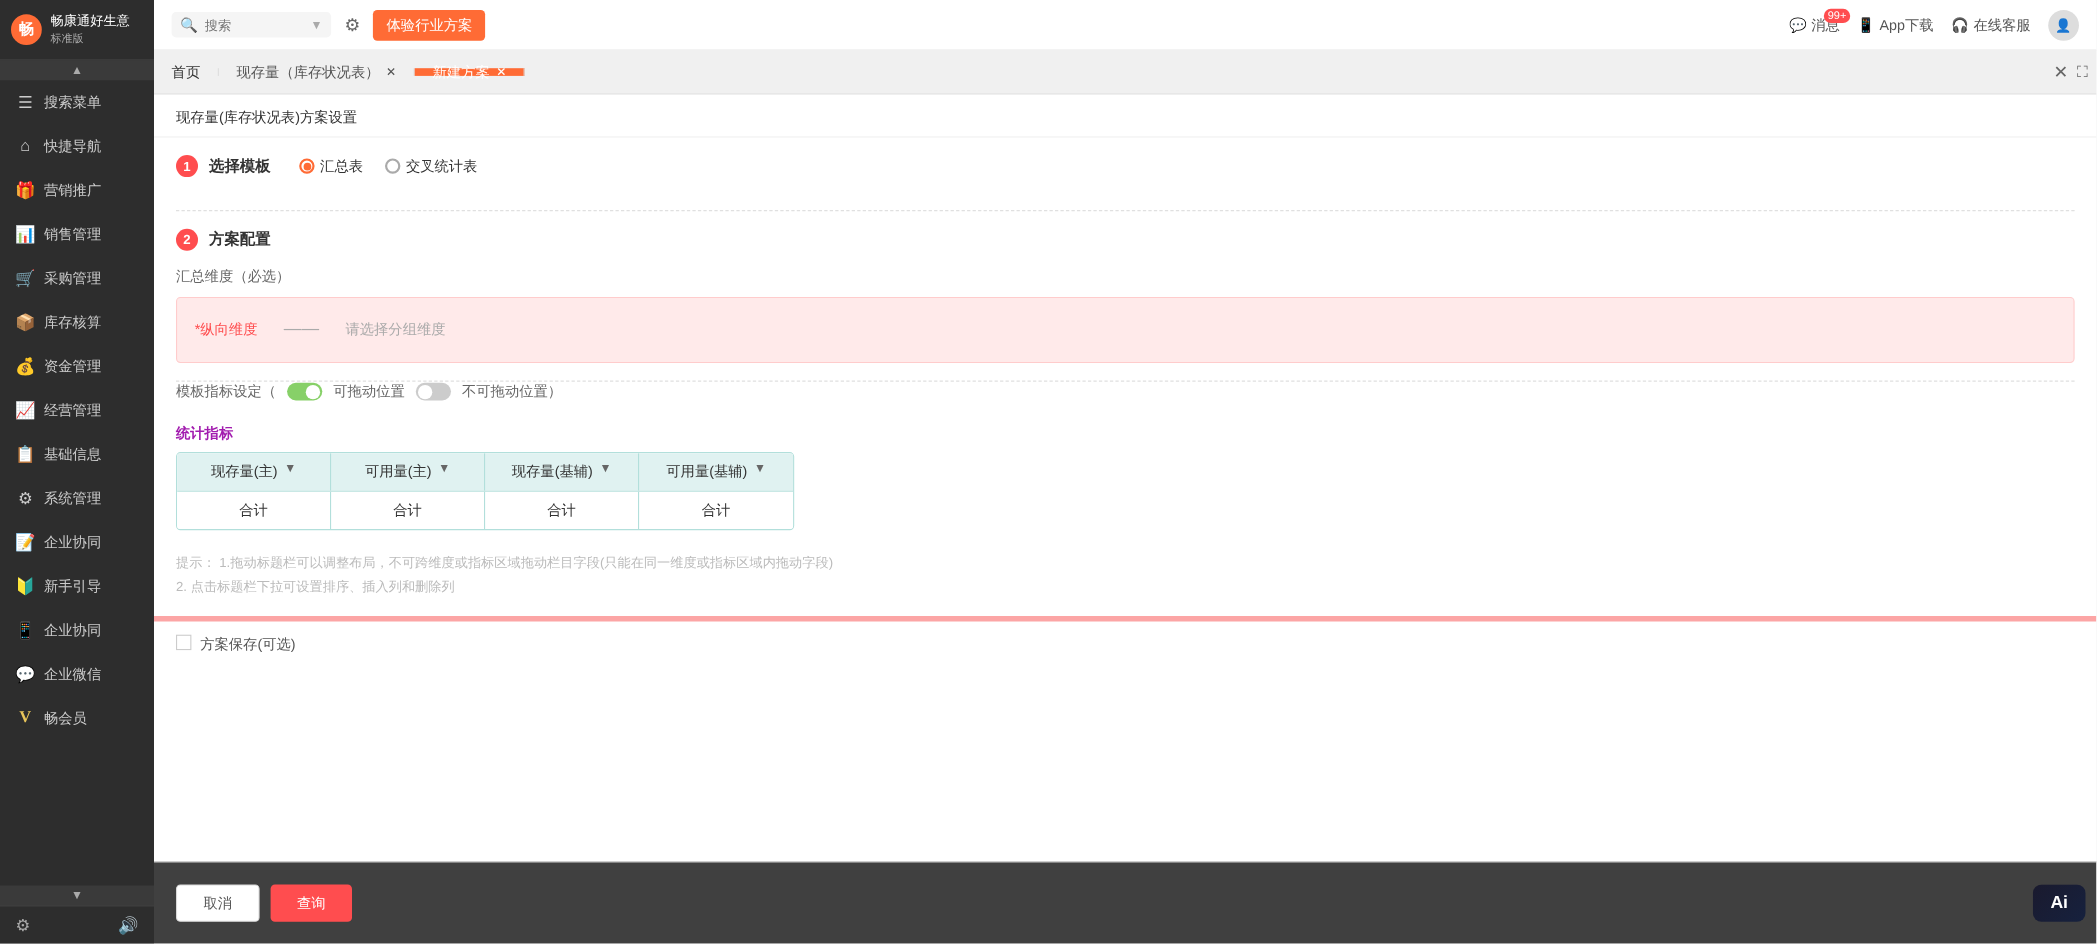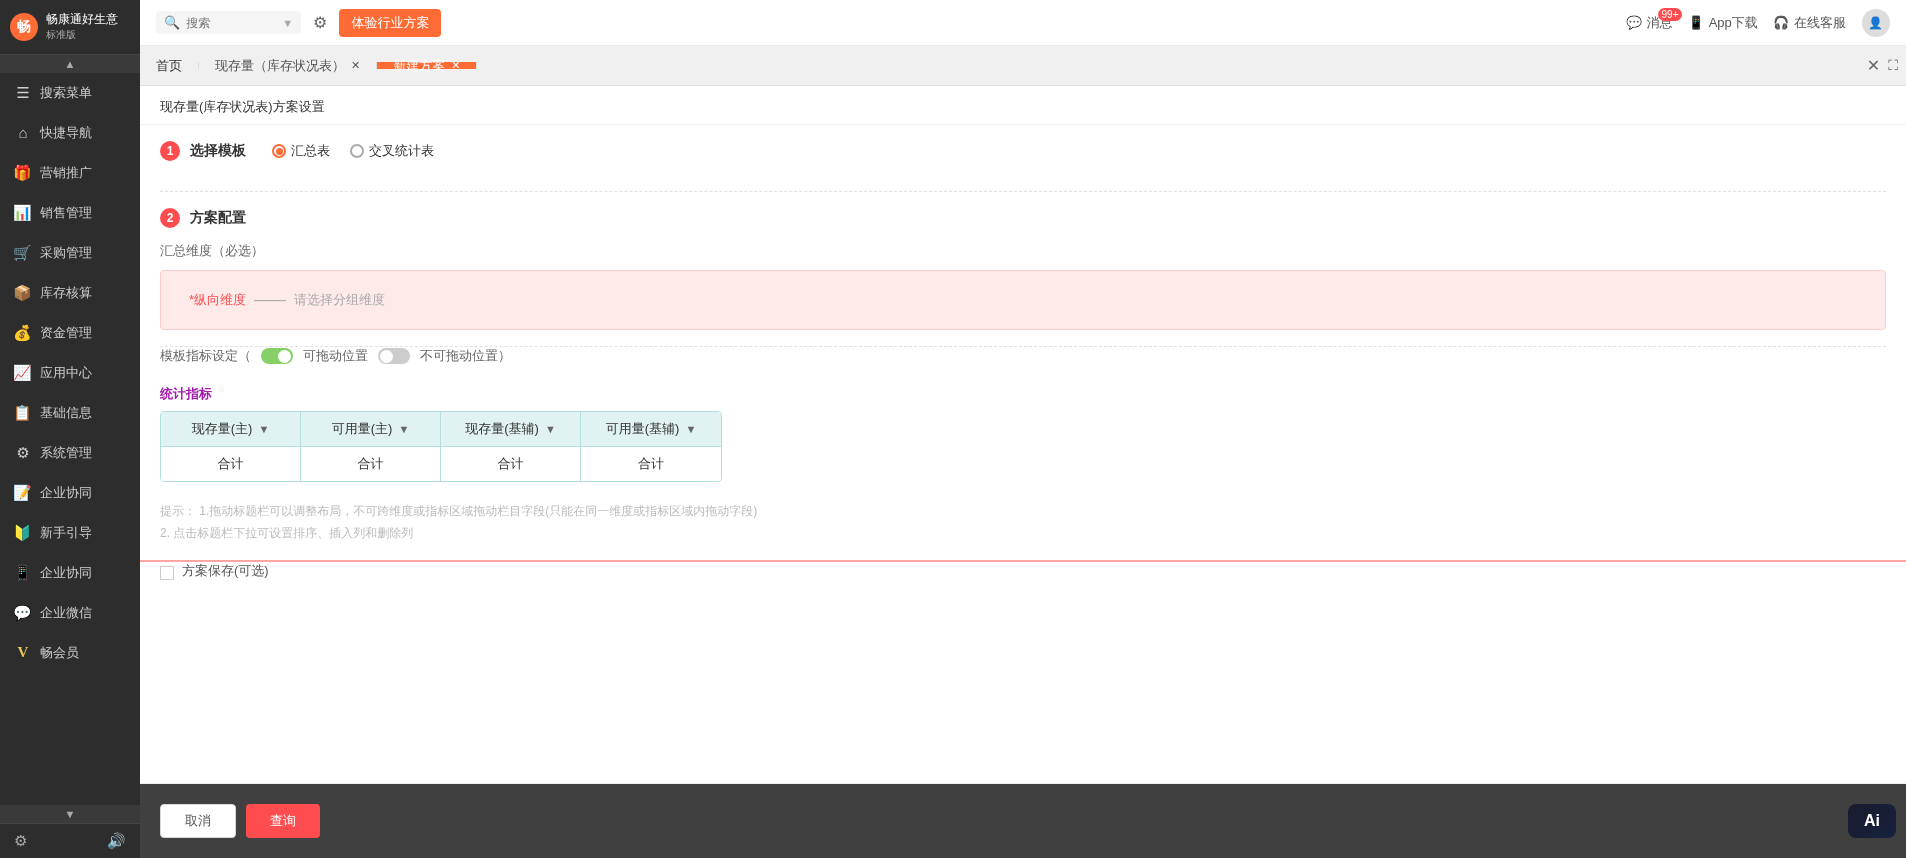--- a/index.html
+++ b/index.html
@@ -185,22 +185,22 @@
 
     
     .config-section { padding: 16px 20px; }
     .config-label { font-size: 13px; color: #666; margin-bottom: 10px; }
 
     
     .dimension-area {
       background: #ffeaea;
       border: 1px solid #ffcccc;
       border-radius: 4px;
-      padding: 20px 28px;
-      display: flex; align-items: center;  text-align: center;
+      padding: 20px 16px;
+      display: flex; align-items: center; gap: 16px; text-align: center;
     }
     .dimension-required { color: #ff4d4f; font-size: 13px; }
     .dimension-placeholder { color: #aaa; font-size: 13px; }
 
     
     .indicator-settings { padding: 0 20px 10px; }
     .indicator-label-row { display: flex; align-items: center; gap: 10px; font-size: 13px; color: #666; margin-bottom: 10px; }
     .indicator-toggle {
       width: 32px; height: 16px; border-radius: 8px;
       background: #87d068; position: relative; cursor: pointer;
@@ -230,21 +230,21 @@
       border-radius: 4px;
       overflow: hidden;
       display: inline-block;
     }
     .stats-table-header {
       display: flex;
       background: #e0f2f1;
     }
     .stats-col-header {
       width: 140px; padding: 8px 12px;
-      display: flex; align-items: center; justify-content: center;
+      display: flex; align-items: flex-start; justify-content: center;
       gap: 6px;
       border-right: 1px solid #b2dfdb;
       font-size: 13px; color: #333;
     }
     .stats-col-header:last-child { border-right: none; }
     .stats-dropdown { color: #666; cursor: pointer; font-size: 11px; }
     .stats-table-row {
       display: flex;
       border-top: 1px solid #b2dfdb;
       background: #fff;
@@ -256,23 +256,23 @@
       font-size: 13px; color: #333;
     }
     .stats-cell:last-child { border-right: none; }
 
     
     .tips-section { padding: 16px 20px; }
     .tips-text { font-size: 12px; color: #bbb; line-height: 1.8; }
 
     
     .bottom-bar {
-      padding: 0 20px;
-      display: flex; align-items: flex-end;
-      border-top: 2px solid #fca5a5;
+      padding: 12px 20px;
+      display: flex; align-items: flex-start;
+      border-top: 5px solid #fca5a5;
       background: #fff;
       gap: 8px;
     }
     .save-checkbox {
       width: 14px; height: 14px; border: 1px solid #ccc;
       background: #fff; cursor: pointer; flex-shrink: 0;
     }
     .save-label { font-size: 13px; color: #555; }
 
     
@@ -341,21 +341,21 @@
     <div class="sidebar-item">
       <div class="sidebar-item-icon">📦</div>
       <span>库存核算</span>
     </div>
     <div class="sidebar-item">
       <div class="sidebar-item-icon">💰</div>
       <span>资金管理</span>
     </div>
     <div class="sidebar-item">
       <div class="sidebar-item-icon">📈</div>
-      <span>应用中心</span>
+      <span>经营管理</span>
     </div>
     <div class="sidebar-item">
       <div class="sidebar-item-icon">📋</div>
       <span>基础信息</span>
     </div>
     <div class="sidebar-item">
       <div class="sidebar-item-icon">⚙</div>
       <span>系统管理</span>
     </div>
     <div class="sidebar-item">

